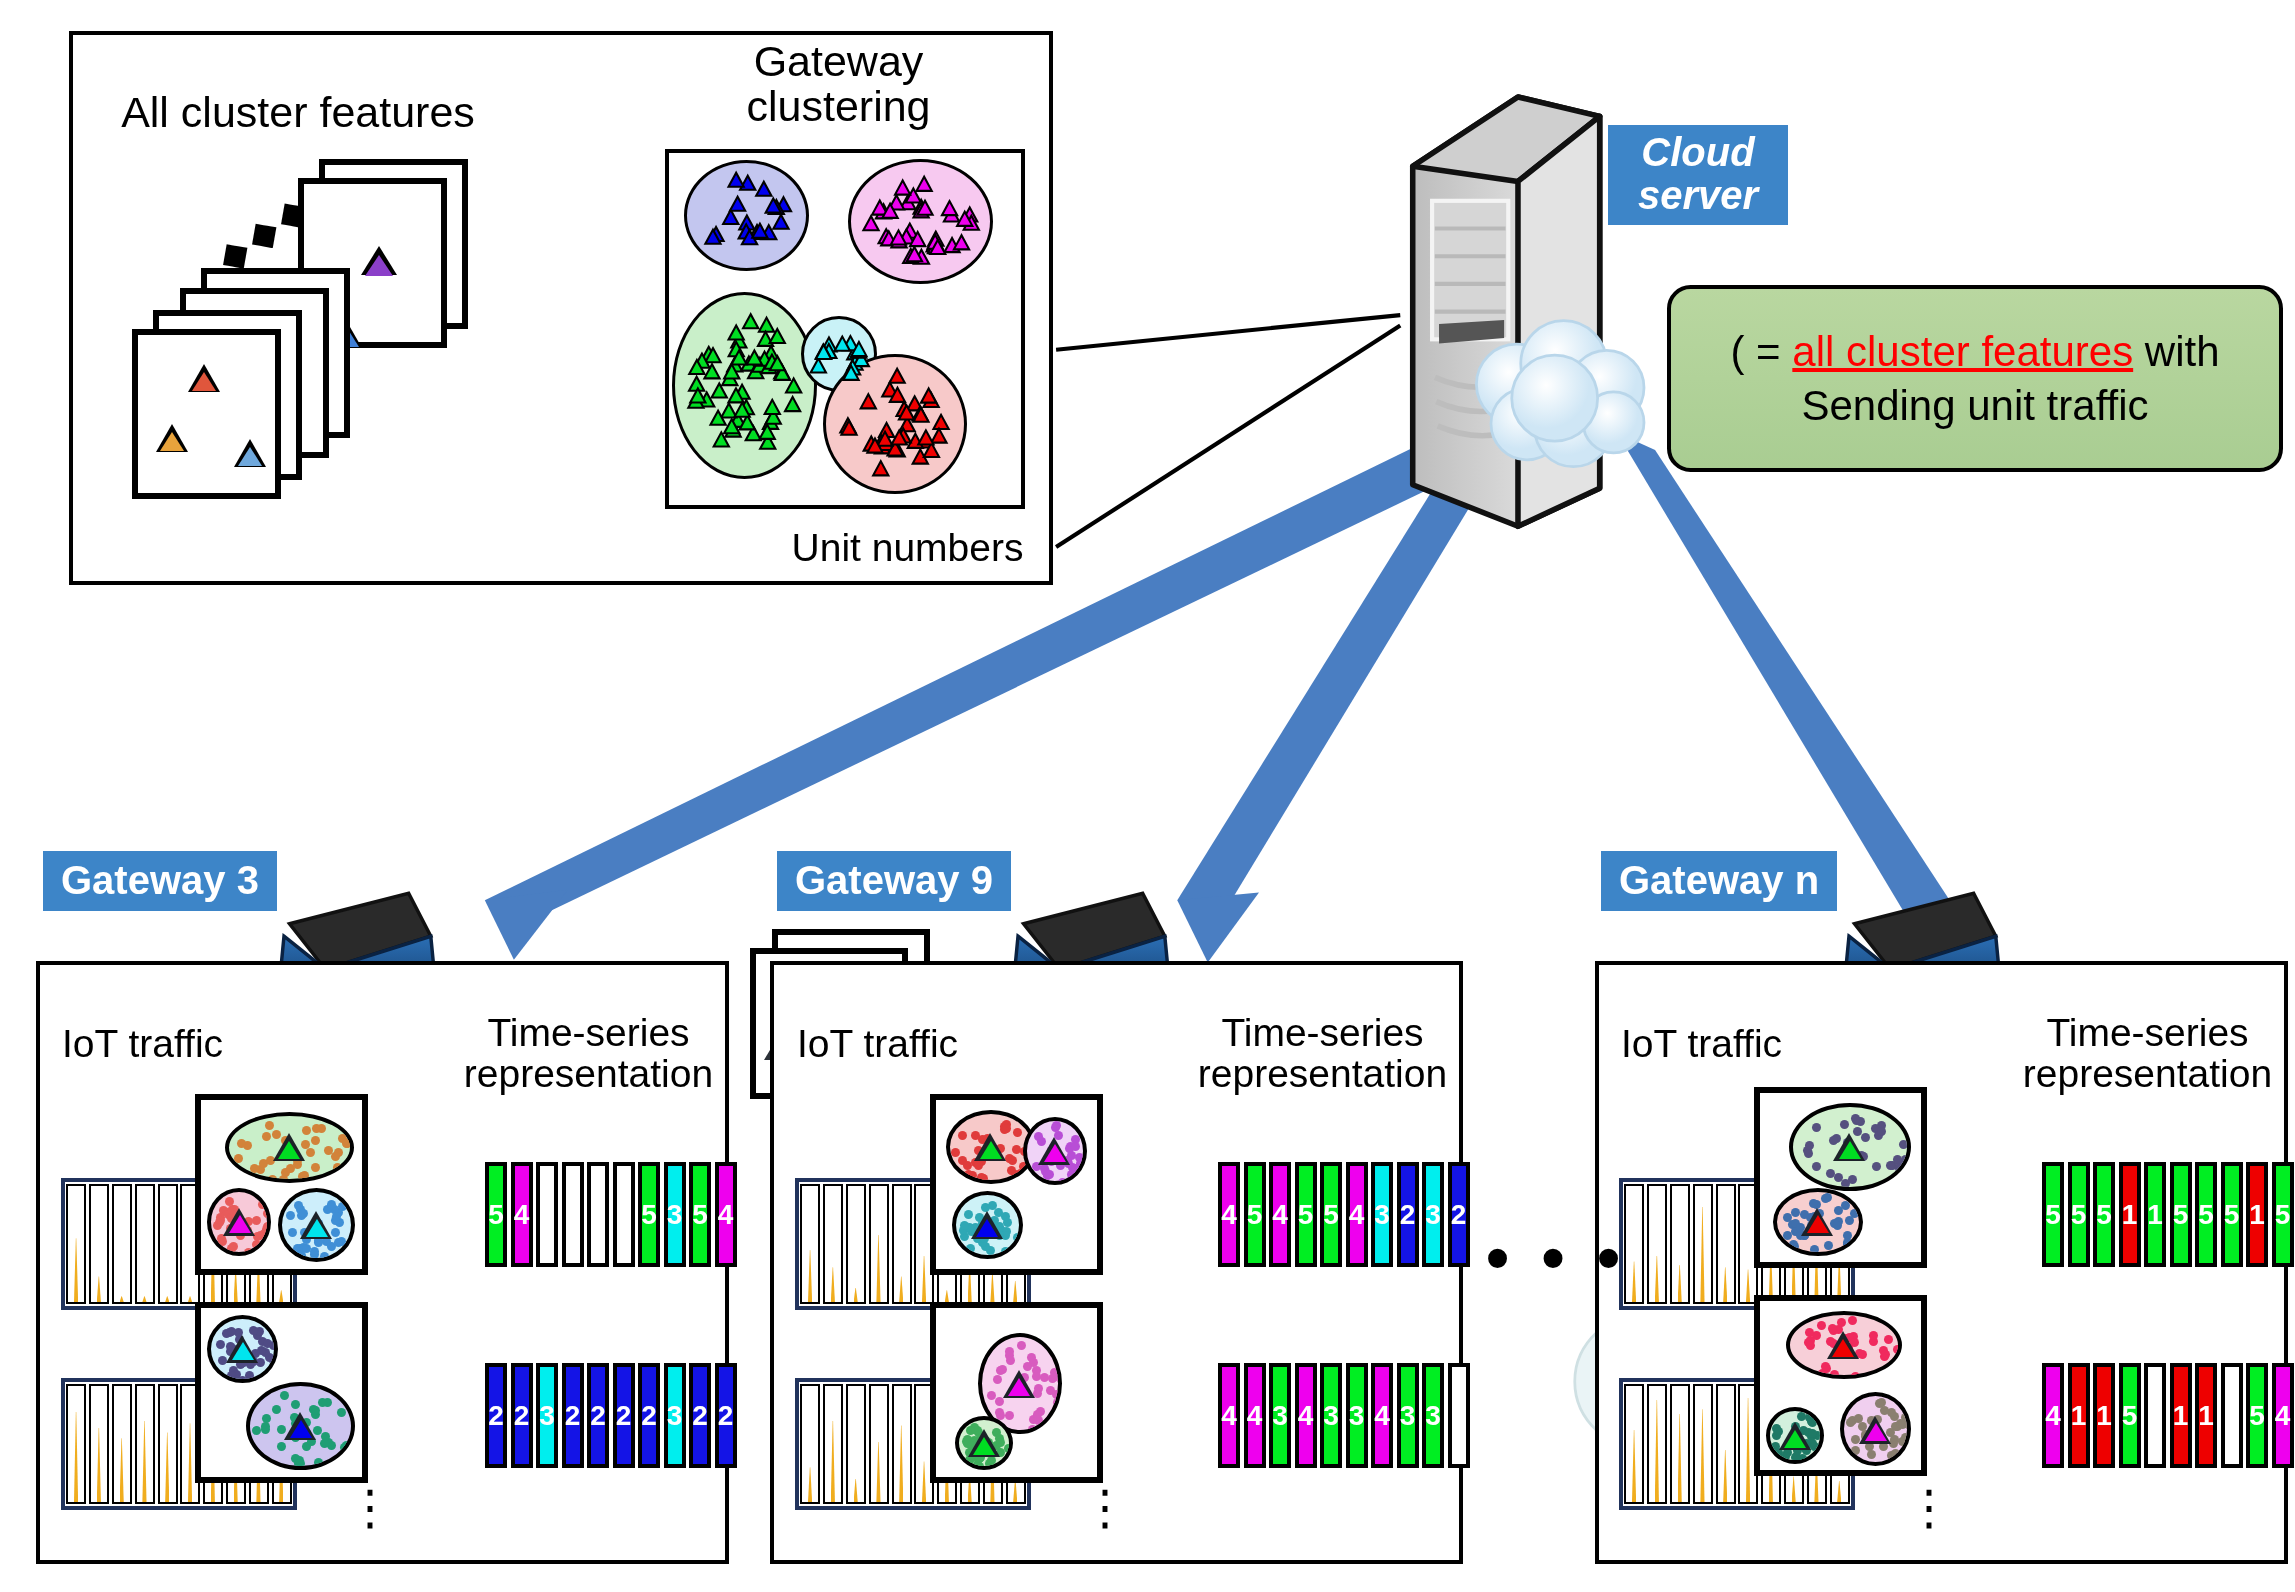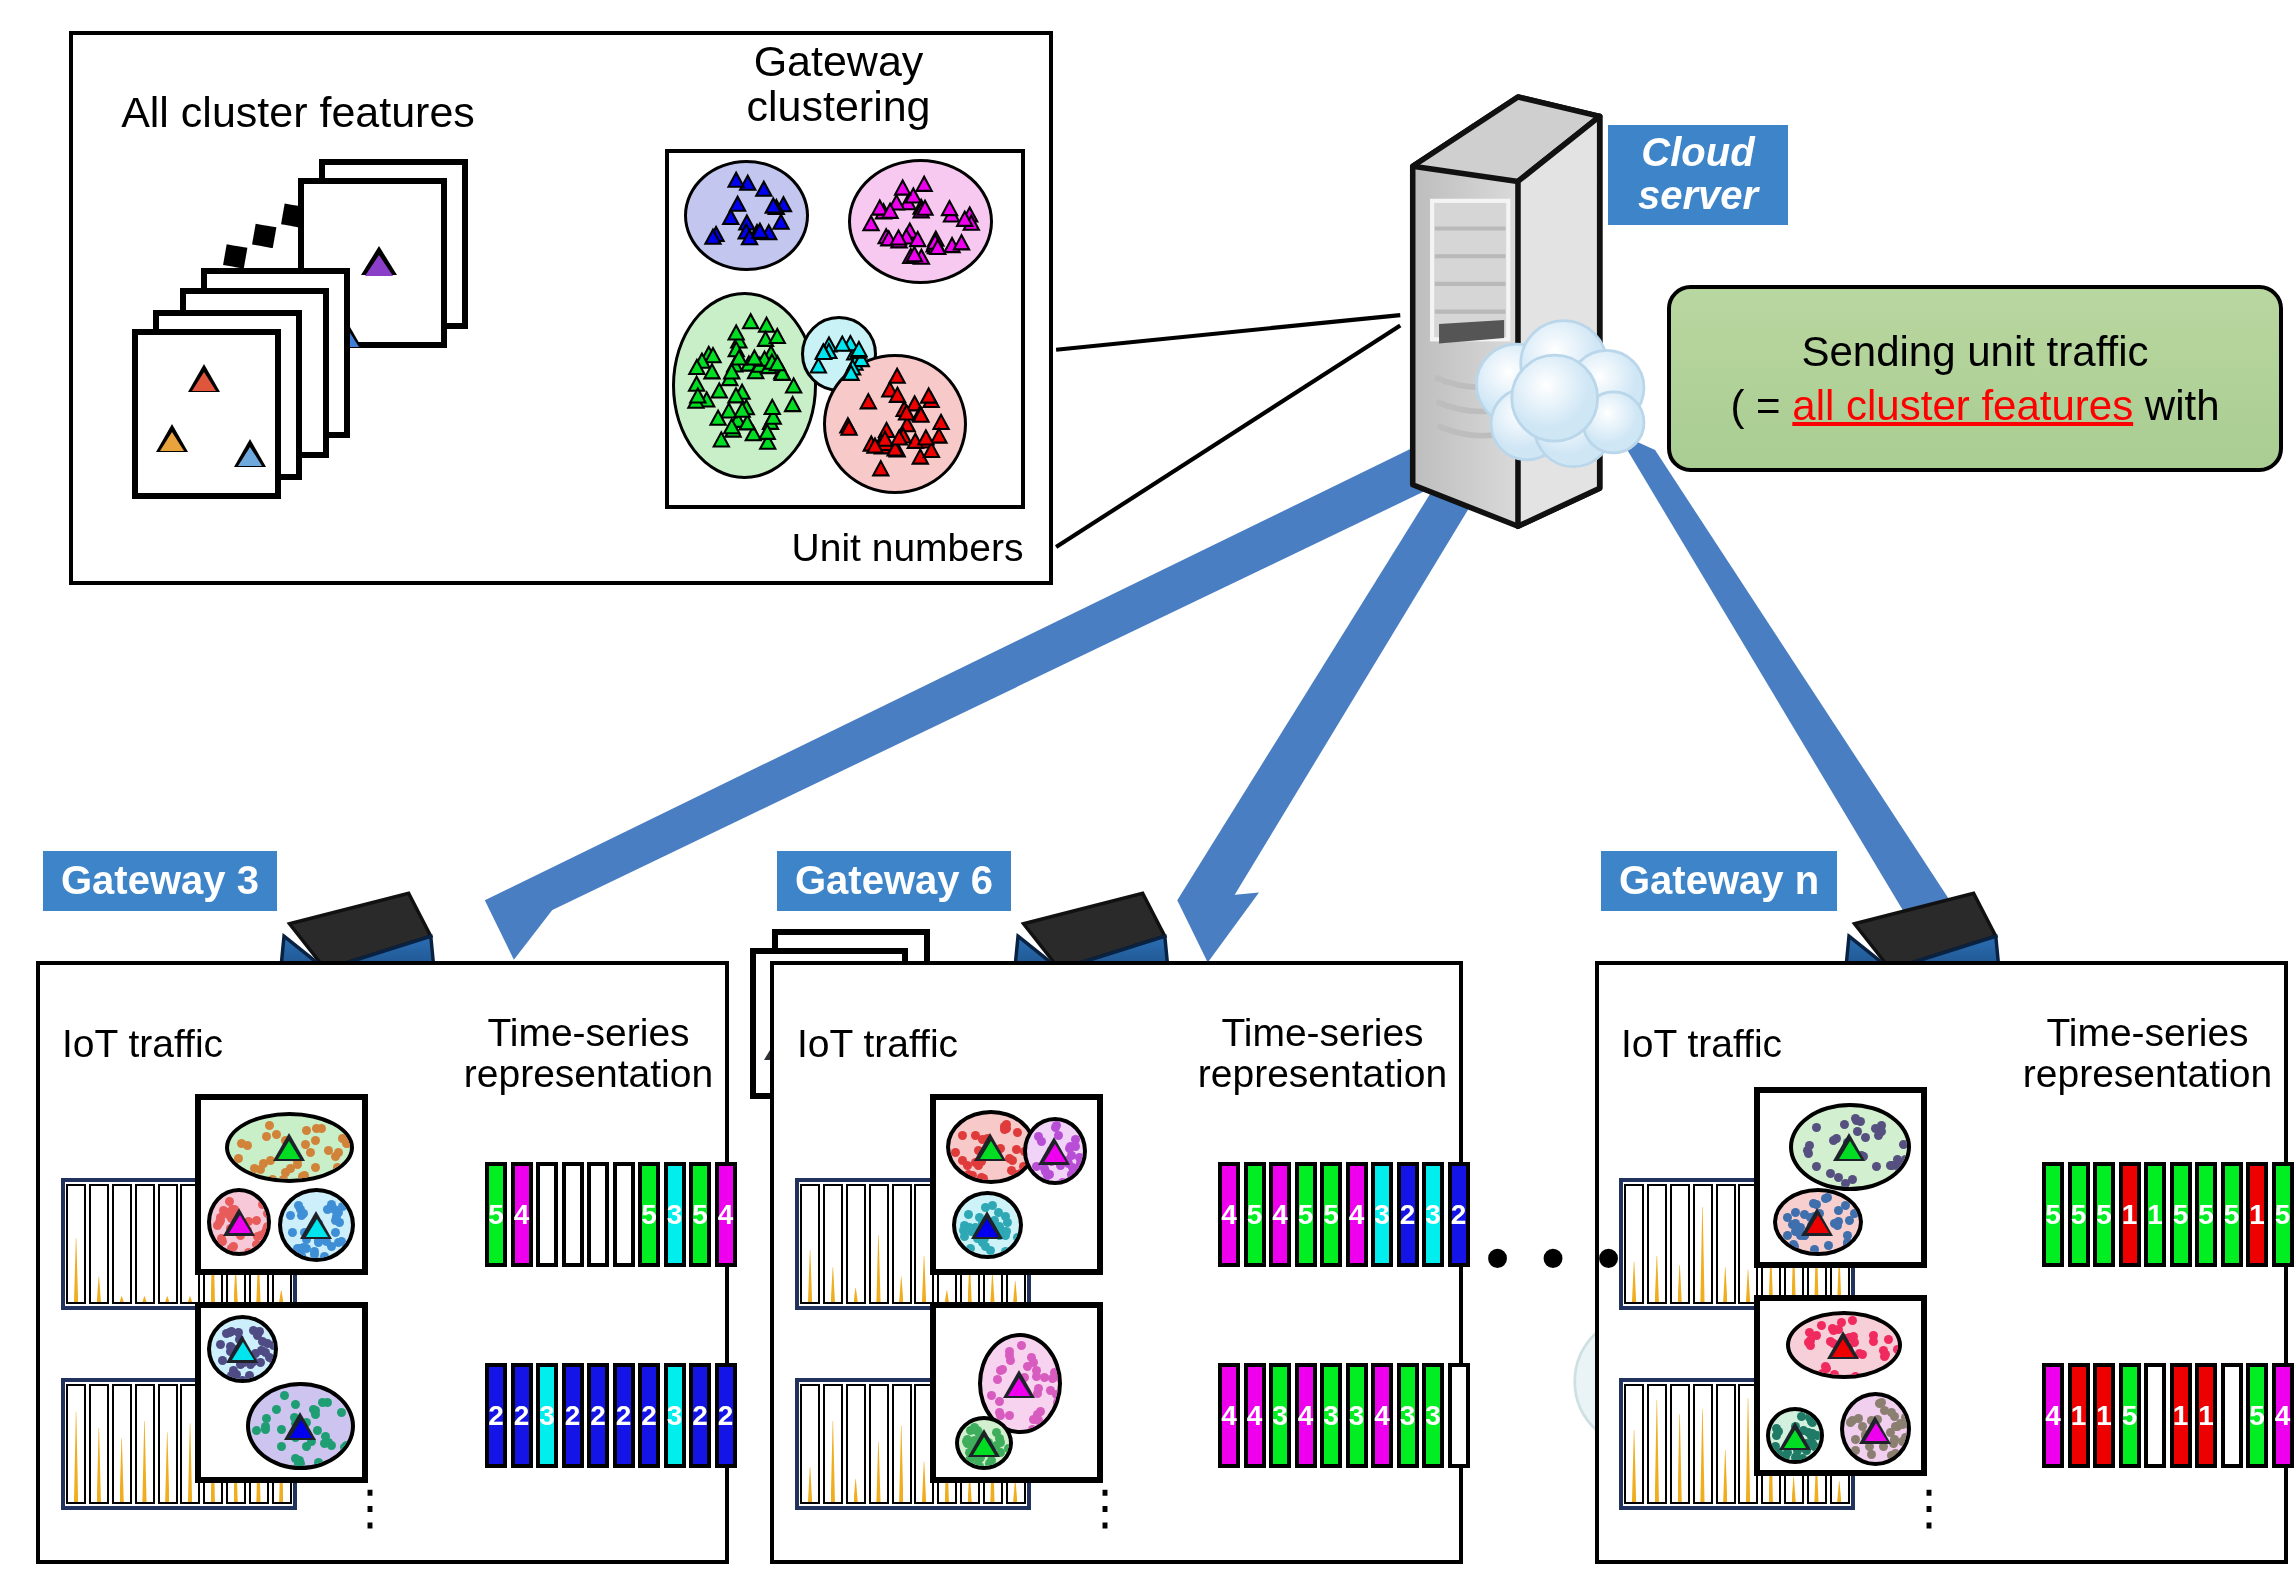--- a/index.html
+++ b/index.html
@@ -418,24 +418,24 @@
 
 <div class="abs lbl" style="left:769px; top:528px; width:277px; font-size:39px;">Unit numbers</div>
 
 <div class="abs" style="left:1608px; top:125px;">
   <div class="badge badge-2" style="white-space:pre-line; width:180px;">Cloud
 server</div>
 </div>
 
 <div class="abs callout" style="left:1667px; top:285px; width:616px; height:187px;">
   <div>
-    <div class="line">Sending unit traffic</div>
     <div class="line">
       <span>( = </span><span class="hl">all cluster features</span><span> with</span>
     </div>
+    <div class="line">Sending unit traffic</div>
   </div>
 </div>
 
 <div class="abs card-stack" style="left:736px; top:597px; width:201px; height:180px;">
   <div class="card" style="left:36px; top:0; width:158px; height:151px;"></div>
   <div class="card dcard" style="left:14px; top:19.4px; width:158px; height:151px;">
       <div class="tri" style="left: 47px; top: 18px; border-left: 18px solid transparent; border-right: 18px solid transparent; border-bottom: 30.5px solid rgb(43, 49, 56);"></div>
       <div class="tri" style="left: 53px; top: 26px; border-left: 12.5px solid transparent; border-right: 12.5px solid transparent; border-bottom: 21px solid rgb(0, 221, 34);"></div>
       <div class="tri" style="left: 8.2px; top: 76px; border-left: 18px solid transparent; border-right: 18px solid transparent; border-bottom: 30.5px solid rgb(43, 49, 56);"></div>
       <div class="tri" style="left: 13.7px; top: 85px; border-left: 12.5px solid transparent; border-right: 12.5px solid transparent; border-bottom: 21px solid rgb(238, 0, 238);"></div>
@@ -463,21 +463,21 @@
       <div class="tri" style="left: 49px; top: 42px; border-left: 12.5px solid transparent; border-right: 12.5px solid transparent; border-bottom: 21px solid rgb(0, 221, 34);"></div>
       <div class="tri" style="left: 3.8px; top: 87px; border-left: 18px solid transparent; border-right: 18px solid transparent; border-bottom: 30.5px solid rgb(43, 49, 56);"></div>
       <div class="tri" style="left: 9.4px; top: 96px; border-left: 12.5px solid transparent; border-right: 12.5px solid transparent; border-bottom: 21px solid rgb(238, 0, 0);"></div>
     </div>
 </div>
 
 <div class="abs" style="left:43px; top:851px;">
   <div class="badge">Gateway 3</div>
 </div>
 <div class="abs" style="left:777px; top:851px;">
-  <div class="badge">Gateway 6</div>
+  <div class="badge">Gateway 9</div>
 </div>
 <div class="abs" style="left:1601px; top:851px;">
   <div class="badge">Gateway n</div>
 </div>
 
 <div class="abs frame" style="left:36px; top:961px; width:693px; height:603px;"></div>
 <div class="abs frame" style="left:770px; top:961px; width:693px; height:603px;"></div>
 <div class="abs frame" style="left:1595px; top:961px; width:693px; height:603px;"></div>
 
 <div class="abs hdots" style="left:1486px; top:1219px;">• • •</div>

